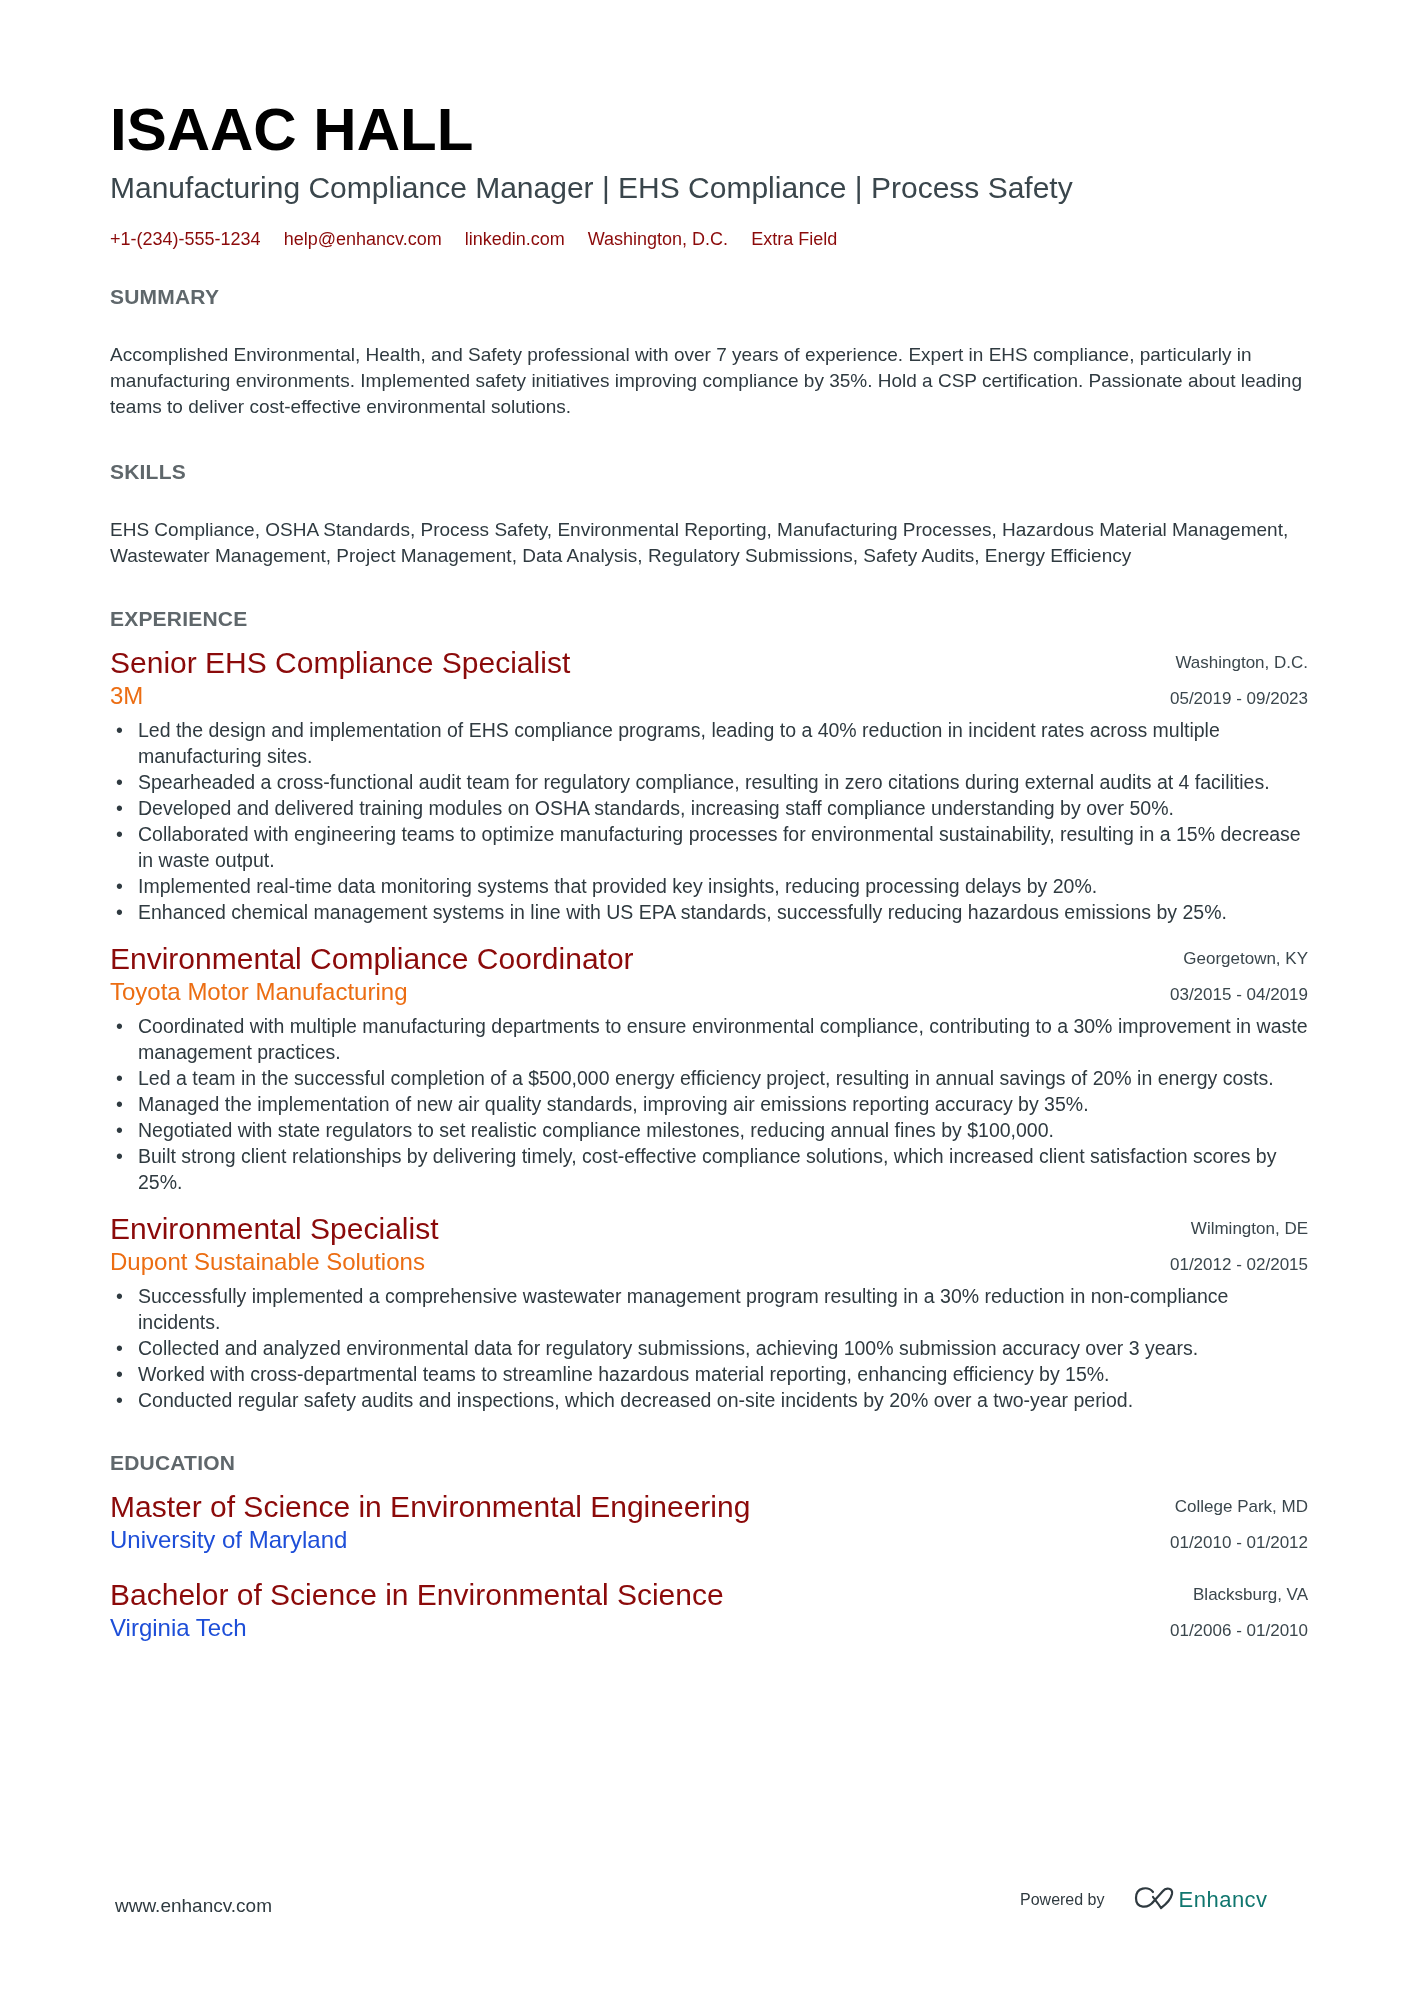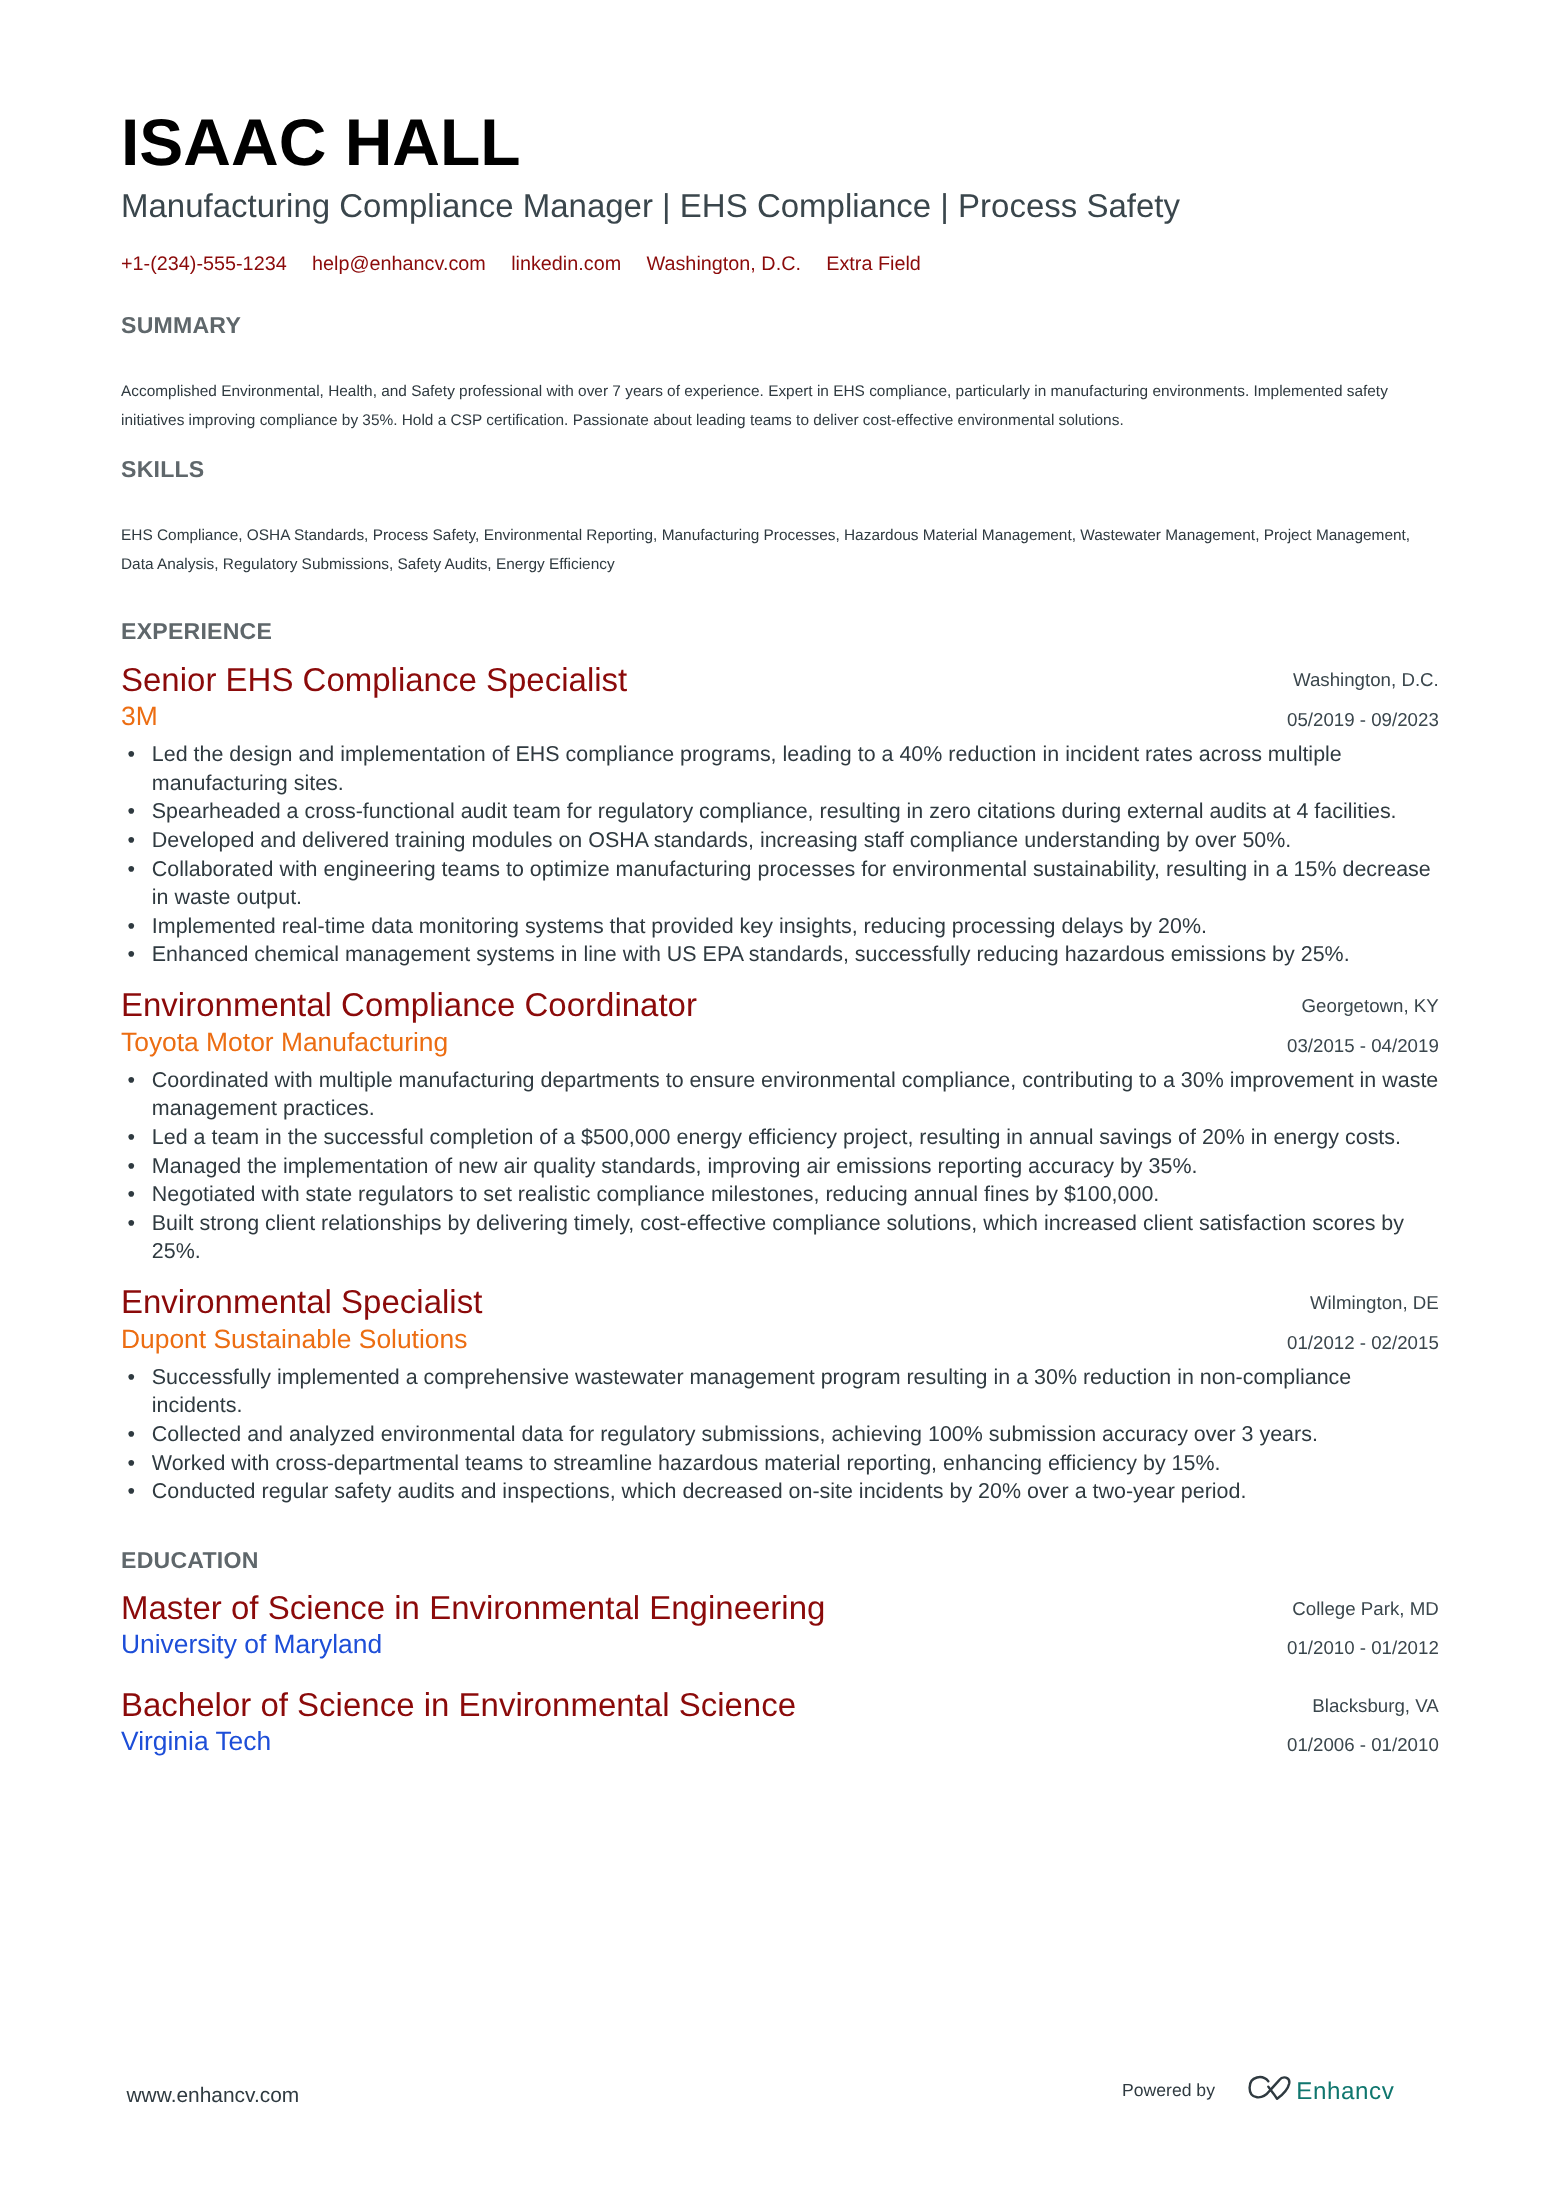--- a/index.html
+++ b/index.html
@@ -3,21 +3,21 @@
 <meta charset="utf-8">
 <style>
   html, body { margin:0; padding:0; background:#ffffff; }
   body { width:1410px; height:1995px; position:relative; font-family:"Liberation Sans", sans-serif; color:#2f3a40; }
   .page { position:absolute; left:110px; top:95px; width:1198px; }
   .name { font-size:60px; font-weight:bold; color:#000; letter-spacing:0px; line-height:70px; margin:0; }
   .headline { font-size:30px; color:#3a464c; line-height:38px; margin-top:4px; }
   .contacts { font-size:18px; color:#8b0a0a; margin-top:20px; line-height:24px; }
   .contacts span { margin-right:18px; }
   .section-title { font-size:21px; font-weight:bold; color:#5f676b; margin-top:30px; margin-bottom:12px; letter-spacing:0.2px; }
-  .para { font-size:14px; line-height:26px; color:#2f3a40;margin-top:33px; }
+  .para { font-size:19px; line-height:26px; color:#2f3a40;margin-top:33px; }
   .entry { position:relative; margin-top:14px; }
   .entry-title { font-size:30px; color:#8b0a0a; line-height:36px; }
   .entry-sub { font-size:24px; color:#ec6d12; line-height:30px; }
   .entry-sub.dark { color:#1d4ed8; }
   .entry-right { position:absolute; right:0; top:0; text-align:right; font-size:17px; color:#3a464c; line-height:36px; }
   .entry-right div { height:36px; }
   ul.bullets { list-style:none; margin:6px 0 0 0; padding:0; }
   ul.bullets li { position:relative; padding-left:28px; font-size:19.5px; line-height:26px; color:#2f3a40; }
   ul.bullets li::before { content:"•"; position:absolute; left:6px; top:0; color:#2f3a40; }
   .footer-left { position:absolute; left:115px; top:1895px; font-size:19px; color:#2f3a40; }
@@ -35,21 +35,21 @@
     <span>+1-(234)-555-1234</span>
     <span>help@enhancv.com</span>
     <span>linkedin.com</span>
     <span>Washington, D.C.</span>
     <span>Extra Field</span>
   </div>
 
   <div class="section-title" style="margin-top:34px;">SUMMARY</div>
   <div class="para">Accomplished Environmental, Health, and Safety professional with over 7 years of experience. Expert in EHS compliance, particularly in manufacturing environments. Implemented safety initiatives improving compliance by 35%. Hold a CSP certification. Passionate about leading teams to deliver cost-effective environmental solutions.</div>
 
-  <div class="section-title" style="margin-top:22px;">SKILLS</div>
+  <div class="section-title" style="margin-top:40px;">SKILLS</div>
   <div class="para">EHS Compliance, OSHA Standards, Process Safety, Environmental Reporting, Manufacturing Processes, Hazardous Material Management, Wastewater Management, Project Management, Data Analysis, Regulatory Submissions, Safety Audits, Energy Efficiency</div>
 
   <div class="section-title" style="margin-top:38px;">EXPERIENCE</div>
 
   <div class="entry" style="margin-top:14px;">
     <div class="entry-title">Senior EHS Compliance Specialist</div>
     <div class="entry-sub">3M</div>
     <div class="entry-right">
       <div>Washington, D.C.</div>
       <div>05/2019 - 09/2023</div>

